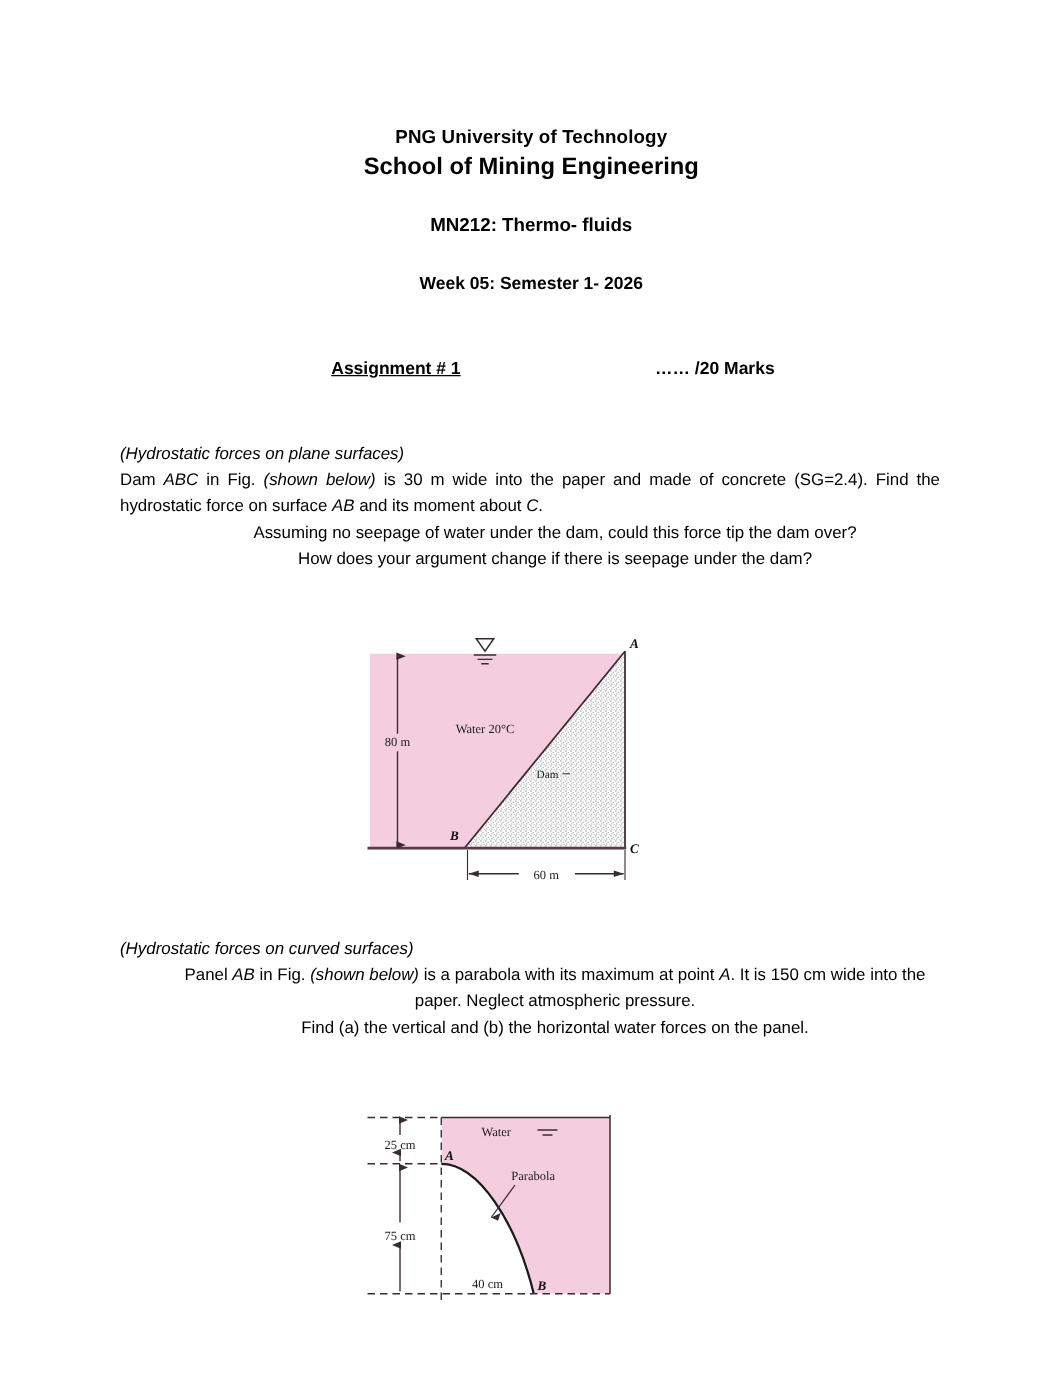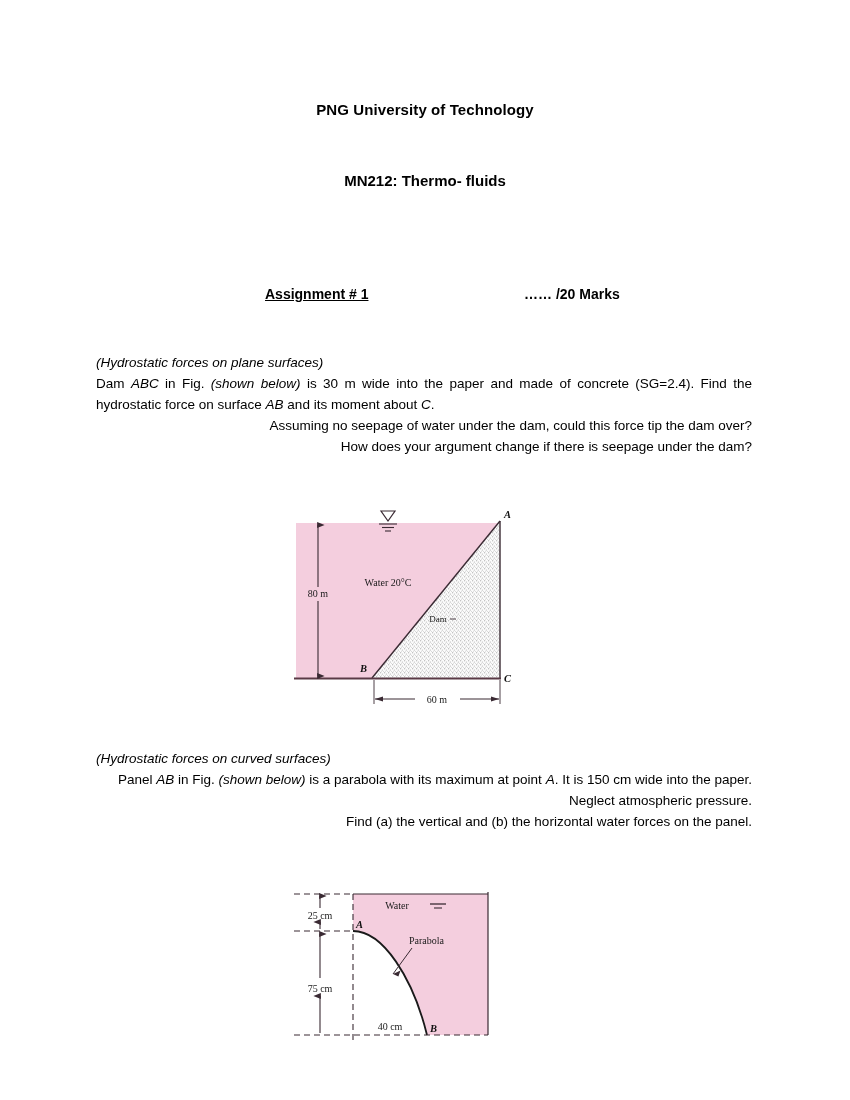--- a/index.html
+++ b/index.html
@@ -103,21 +103,21 @@
   .q-subtitle {
     font-size: 13.5px;
     font-style: italic;
     line-height: 21px;
   }
   .q-para {
     font-size: 13.5px;
     line-height: 21px;
     text-align: justify;
   }
-  .q-para.nojust { text-align: right; }
+  .q-para.nojust { text-align: center; margin-left: 40px; }
   .q-para i { font-style: italic; }
   .q-para em.var { font-style: italic; }
 
   #question1 { top: 352px; }
   #question2 { top: 748px; }
 
   
   .figure {
     position: absolute;
   }
@@ -153,22 +153,24 @@
     fill: #111111;
   }
 </style>
 </head>
 <body>
 
 <div class="page">
 
   <div class="header">
     <div class="hdr-line1">PNG University of Technology</div>
+    <div class="hdr-line2">School of Mining Engineering</div>
   </div>
   <div class="hdr-course">MN212: Thermo- fluids</div>
+  <div class="hdr-week">Week 05: Semester 1- 2026</div>
 
   <div class="assignment-row">
     <div class="assignment-label">Assignment # 1</div>
     <div class="marks-label">…… /20 Marks</div>
   </div>
 
   <div class="q-block" id="question1">
     <div class="q-subtitle">(Hydrostatic forces on plane surfaces)</div>
     <div class="q-para"><span>Dam </span><em class="var">ABC</em><span> in Fig. </span><i>(shown below)</i><span> is 30 m wide into the paper and made of concrete (SG=2.4). Find the hydrostatic force on surface </span><em class="var">AB</em><span> and its moment about </span><em class="var">C</em><span>.</span></div>
     <div class="q-para nojust">Assuming no seepage of water under the dam, could this force tip the dam over?</div>

